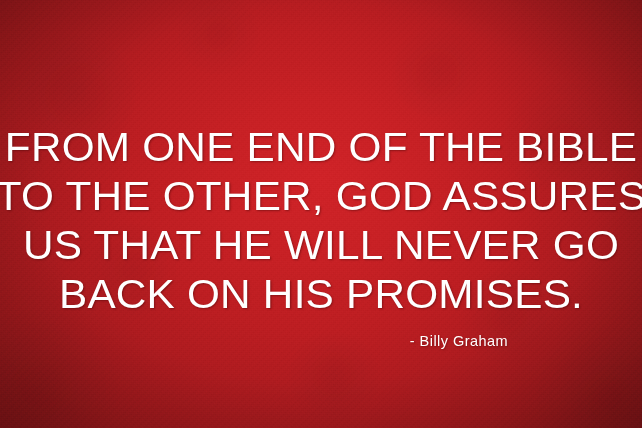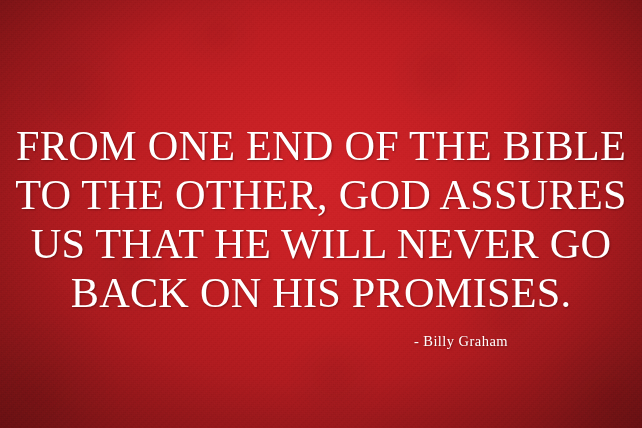--- a/index.html
+++ b/index.html
@@ -7,21 +7,21 @@
     margin: 0;
     padding: 0;
     background: #2b2b2b;
   }
 
   #poster {
     position: relative;
     width: 642px;
     height: 428px;
     overflow: hidden;
-    font-family: Liberation Serif, serif;
+    font-family: Liberation Sans, sans-serif;
     background-color: #b4191d;
     -webkit-font-smoothing: antialiased;
   }
 
   
   #bg-gradient {
     position: absolute;
     inset: 0;
     background:
       radial-gradient(ellipse 72% 86% at 50% 42%,

